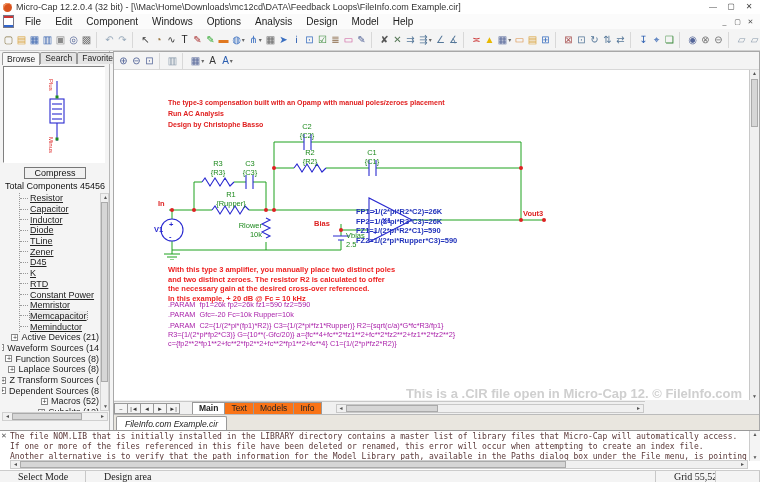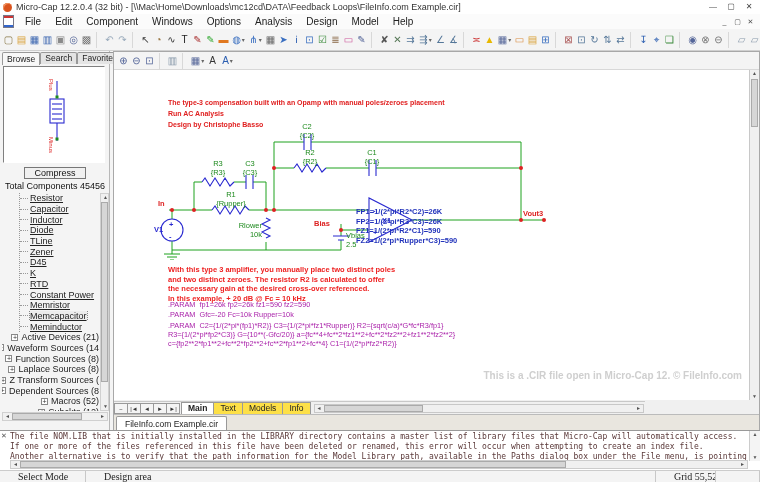--- a/index.html
+++ b/index.html
@@ -67,43 +67,43 @@
   .canvas{position:absolute;left:0;top:18px;width:636px;height:330px;background:#ffffff;overflow:hidden;}
   .vscroll{position:absolute;right:0;top:18px;width:9px;height:330px;background:#f0f0f0;border-left:1px solid #c8c8c8;}
   .vscroll .arr{position:absolute;left:0;width:9px;}
   .ln{white-space:pre;}
   .sch-title{position:absolute;left:54px;top:27px;font-size:7px;font-weight:bold;color:#e02020;line-height:11px;}
   .sch-values{position:absolute;left:242px;top:52px;font-size:8px;font-weight:bold;color:#2233bb;line-height:11.2px;}
   .sch-formulas{position:absolute;left:242px;top:137px;font-size:7.5px;font-weight:bold;color:#2233bb;line-height:9.6px;}
   .sch-note{position:absolute;left:54px;top:195px;font-size:7.5px;font-weight:bold;color:#ee2222;line-height:9.6px;}
   .sch-params-a{position:absolute;left:54px;top:230px;font-size:7.3px;color:#aa22aa;line-height:9.6px;}
   .sch-params-b{position:absolute;left:54px;top:251px;font-size:7.3px;color:#aa22aa;line-height:9.2px;}
-  .watermark{position:absolute;right:8px;top:300px;font-size:10px;color:#cfcfcf;font-weight:bold;}
+  .watermark{position:absolute;right:8px;top:316px;font-size:13px;color:#cfcfcf;font-weight:bold;}
   .circuit-svg{position:absolute;left:40px;top:48px;}
   
   .wire{stroke:#1ea21e;stroke-width:1;fill:none;}
   .comp{stroke:#2a2ad0;stroke-width:1.1;fill:none;}
   .opamp{stroke:#2a2ad0;stroke-width:1.1;fill:#ffffff;}
   .dot{fill:#dd2222;}
   .glabel{fill:#1e8a1e;font-size:7.5px;font-family:"Liberation Sans",sans-serif;}
   .blabel{fill:#2a2ad0;font-size:7.5px;font-weight:bold;font-family:"Liberation Sans",sans-serif;}
   .rlabel{fill:#dd2222;font-size:7.5px;font-weight:bold;font-family:"Liberation Sans",sans-serif;}
   
-  .navrow{position:absolute;left:0;top:349px;width:531px;height:13px;background:#f0f0f0;display:flex;align-items:center;border-top:1px solid #c8c8c8;box-sizing:border-box;}
+  .navrow{position:absolute;left:0;top:349px;width:531px;height:13px;background:#f0f0f0;display:flex;align-items:center;border-top:1px solid #c8c8c8;box-sizing:border-box;gap:11px;}
   .navbtn{width:14px;height:11px;border:1px solid #999;background:#f4f4f4;font-size:6px;line-height:10px;
     text-align:center;color:#333;box-sizing:border-box;flex:0 0 auto;margin-right:-1px;}
-  .ptab{border:1px solid #999;border-bottom:none;background:#fde047;font-size:8.5px;color:#222;
+  .ptab{border:1px solid #999;border-bottom:none;background:#f97316;font-size:8.5px;color:#222;
     padding:0 6px;height:11px;line-height:11px;margin-right:-1px;flex:0 0 auto;}
   .ptab.active{background:#fff;font-weight:bold;}
   .navrow .hscroll{flex:1;height:9px;background:#f0f0f0;border:1px solid #c8c8c8;display:flex;margin:0 1px 0 4px;box-sizing:border-box;}
   .navrow .track{flex:1;position:relative;}
   .navrow .thumb-h{position:absolute;left:0;top:0;width:32%;height:100%;}
   .filetabrow{position:absolute;left:0;top:362px;width:645px;height:16px;background:#e9e6df;border-top:1px solid #bbb;box-sizing:border-box;}
   .filetab{position:absolute;left:2px;top:1px;height:14px;background:#fff;border:1px solid #999;border-bottom:none;
-    font-size:8.5px;line-height:14px;padding:0 8px;color:#222;border-radius:2px 2px 0 0;}
+    font-size:8.5px;line-height:14px;padding:0 8px;color:#222;border-radius:2px 2px 0 0;font-style:italic;}
   
   .msg{position:absolute;left:0;top:430px;width:760px;height:40px;background:#fff;border-top:1px solid #999;box-sizing:border-box;}
   .msg-close{position:absolute;left:1px;top:1px;font-size:7px;color:#555;line-height:8px;}
   .msg-lines{position:absolute;left:10px;top:1px;right:12px;font-family:"DejaVu Sans Mono",monospace;
     font-size:8px;line-height:10px;color:#5a3838;overflow:hidden;}
   .msg-lines .ln{overflow:hidden;}
   .msg-vscroll{position:absolute;right:0;top:0;width:10px;height:30px;background:#f4f4f4;border-left:1px solid #ccc;}
   .msg-vscroll .arr{position:absolute;width:10px;}
   .msg-hscroll{position:absolute;left:10px;right:12px;bottom:1px;height:9px;background:#f0f0f0;border:1px solid #ccc;display:flex;box-sizing:border-box;}
   .msg-hscroll .track{flex:1;position:relative;}

